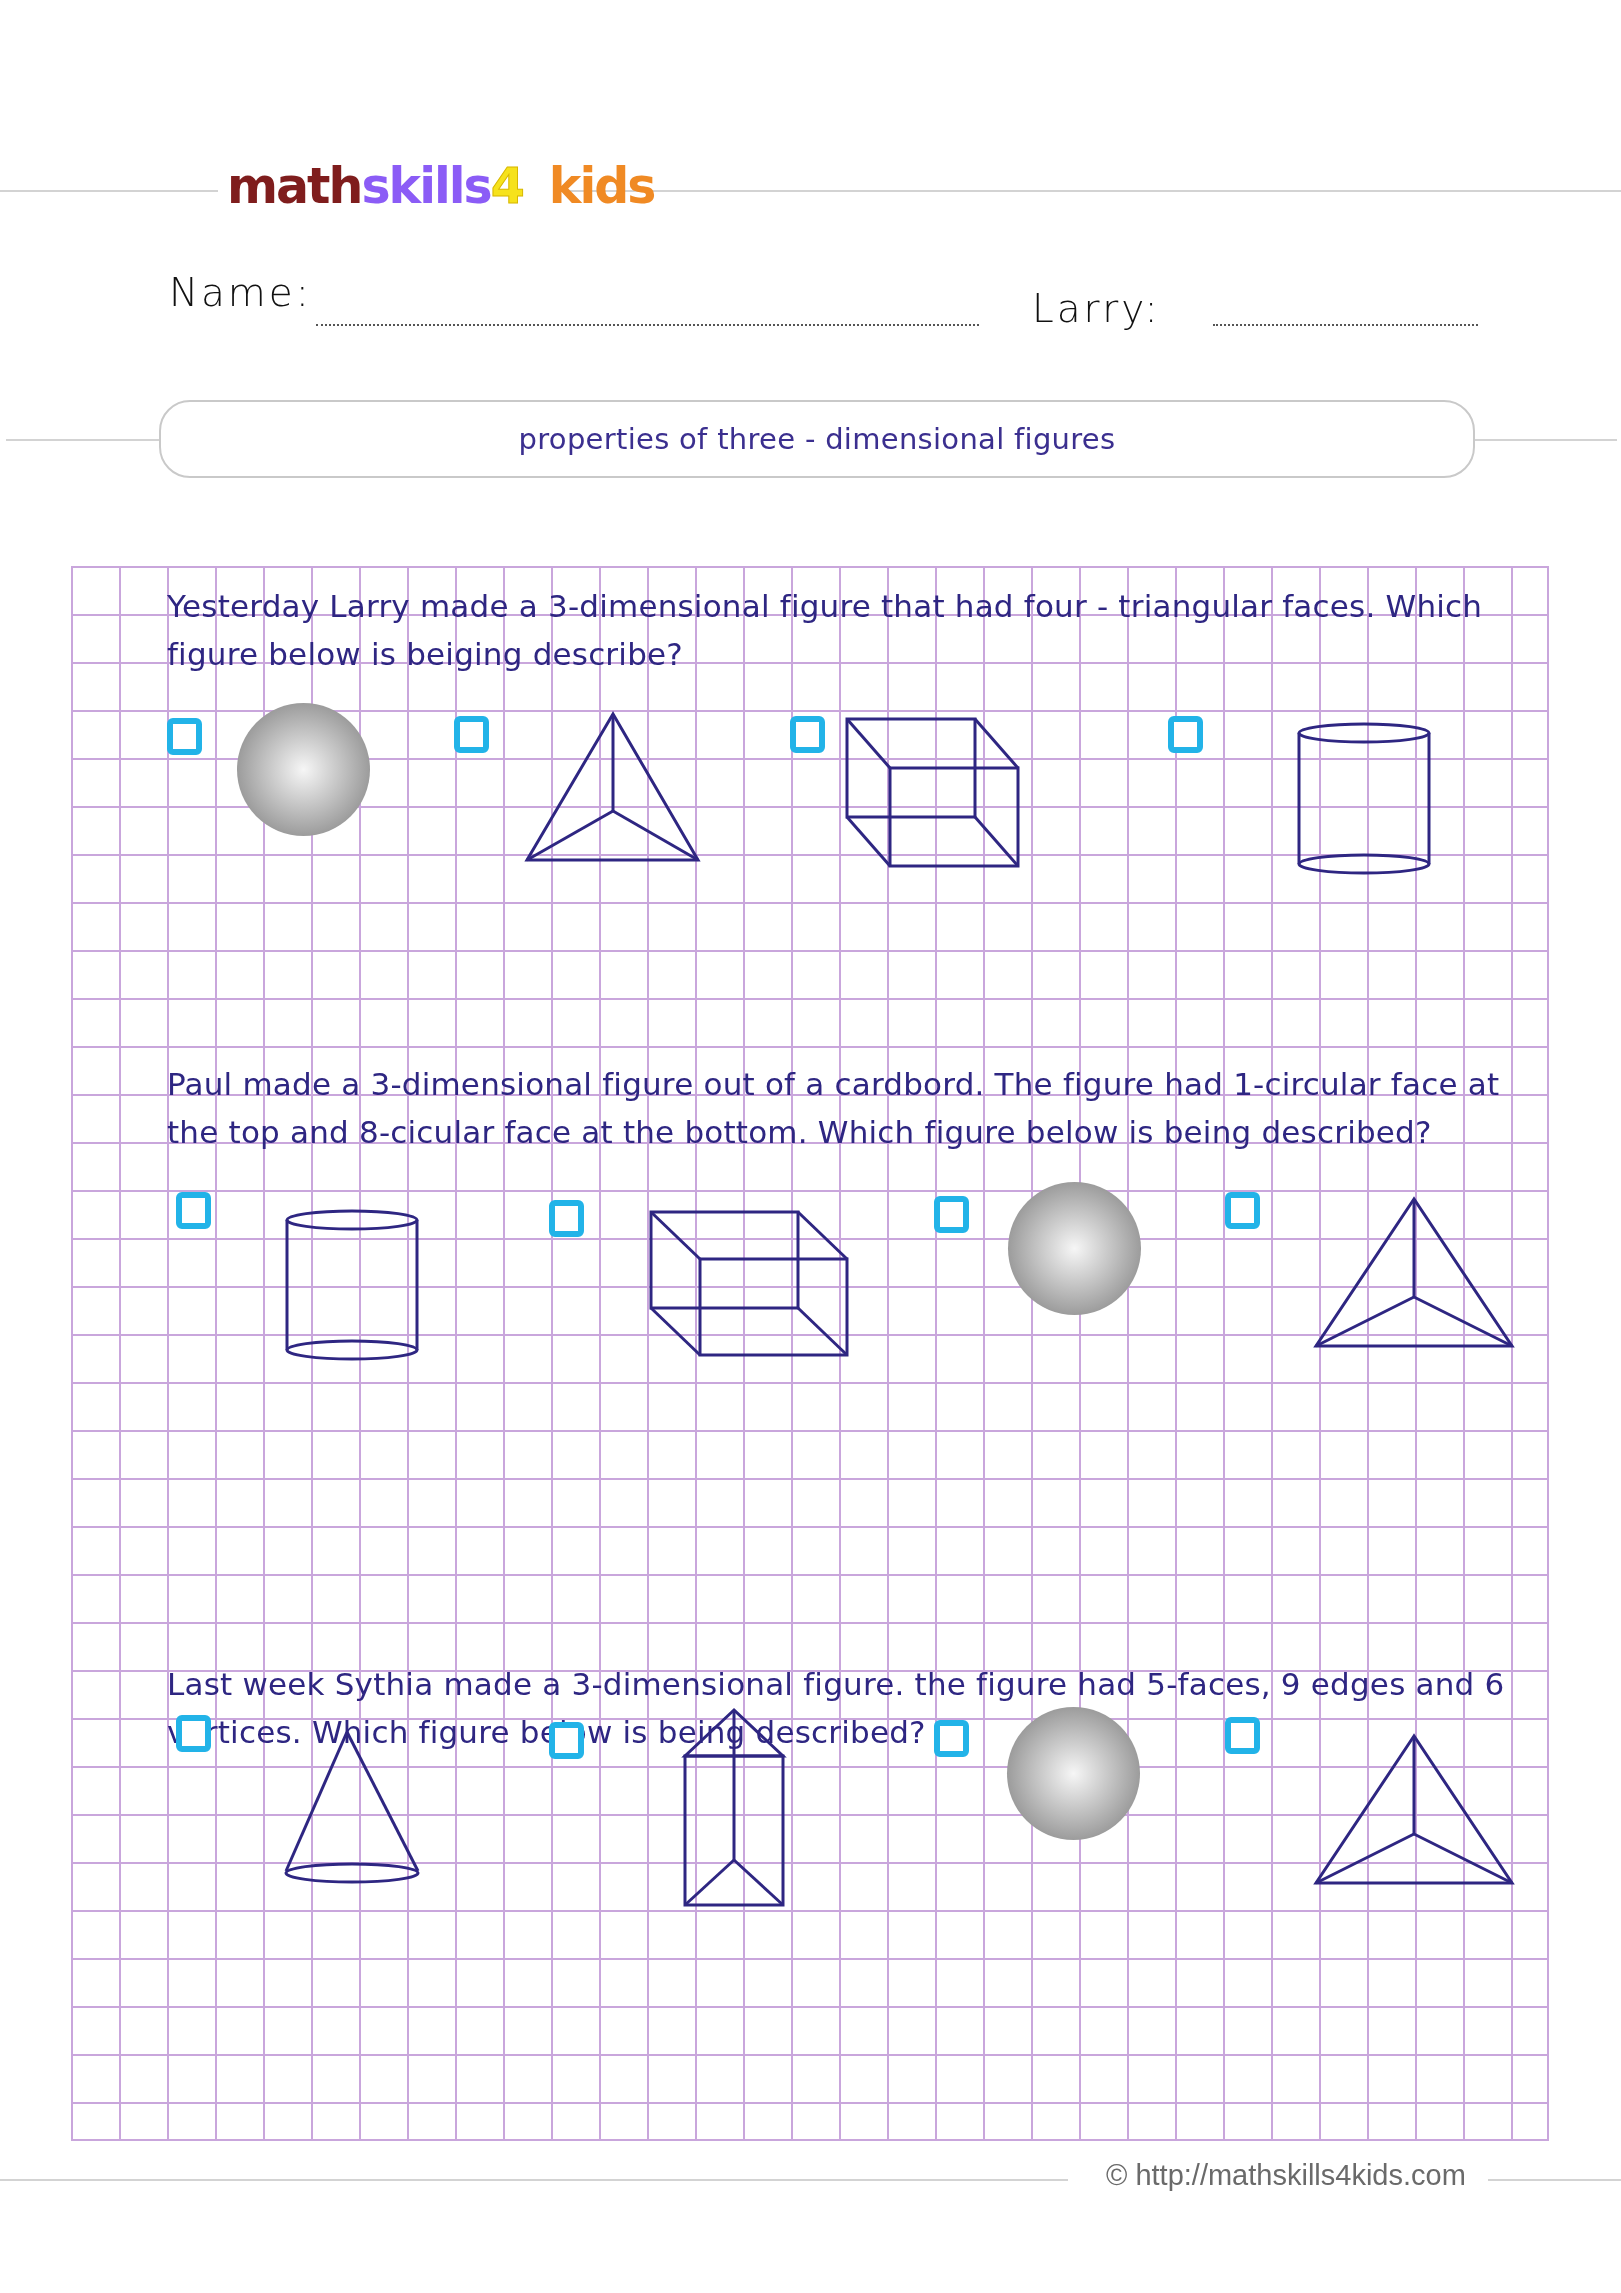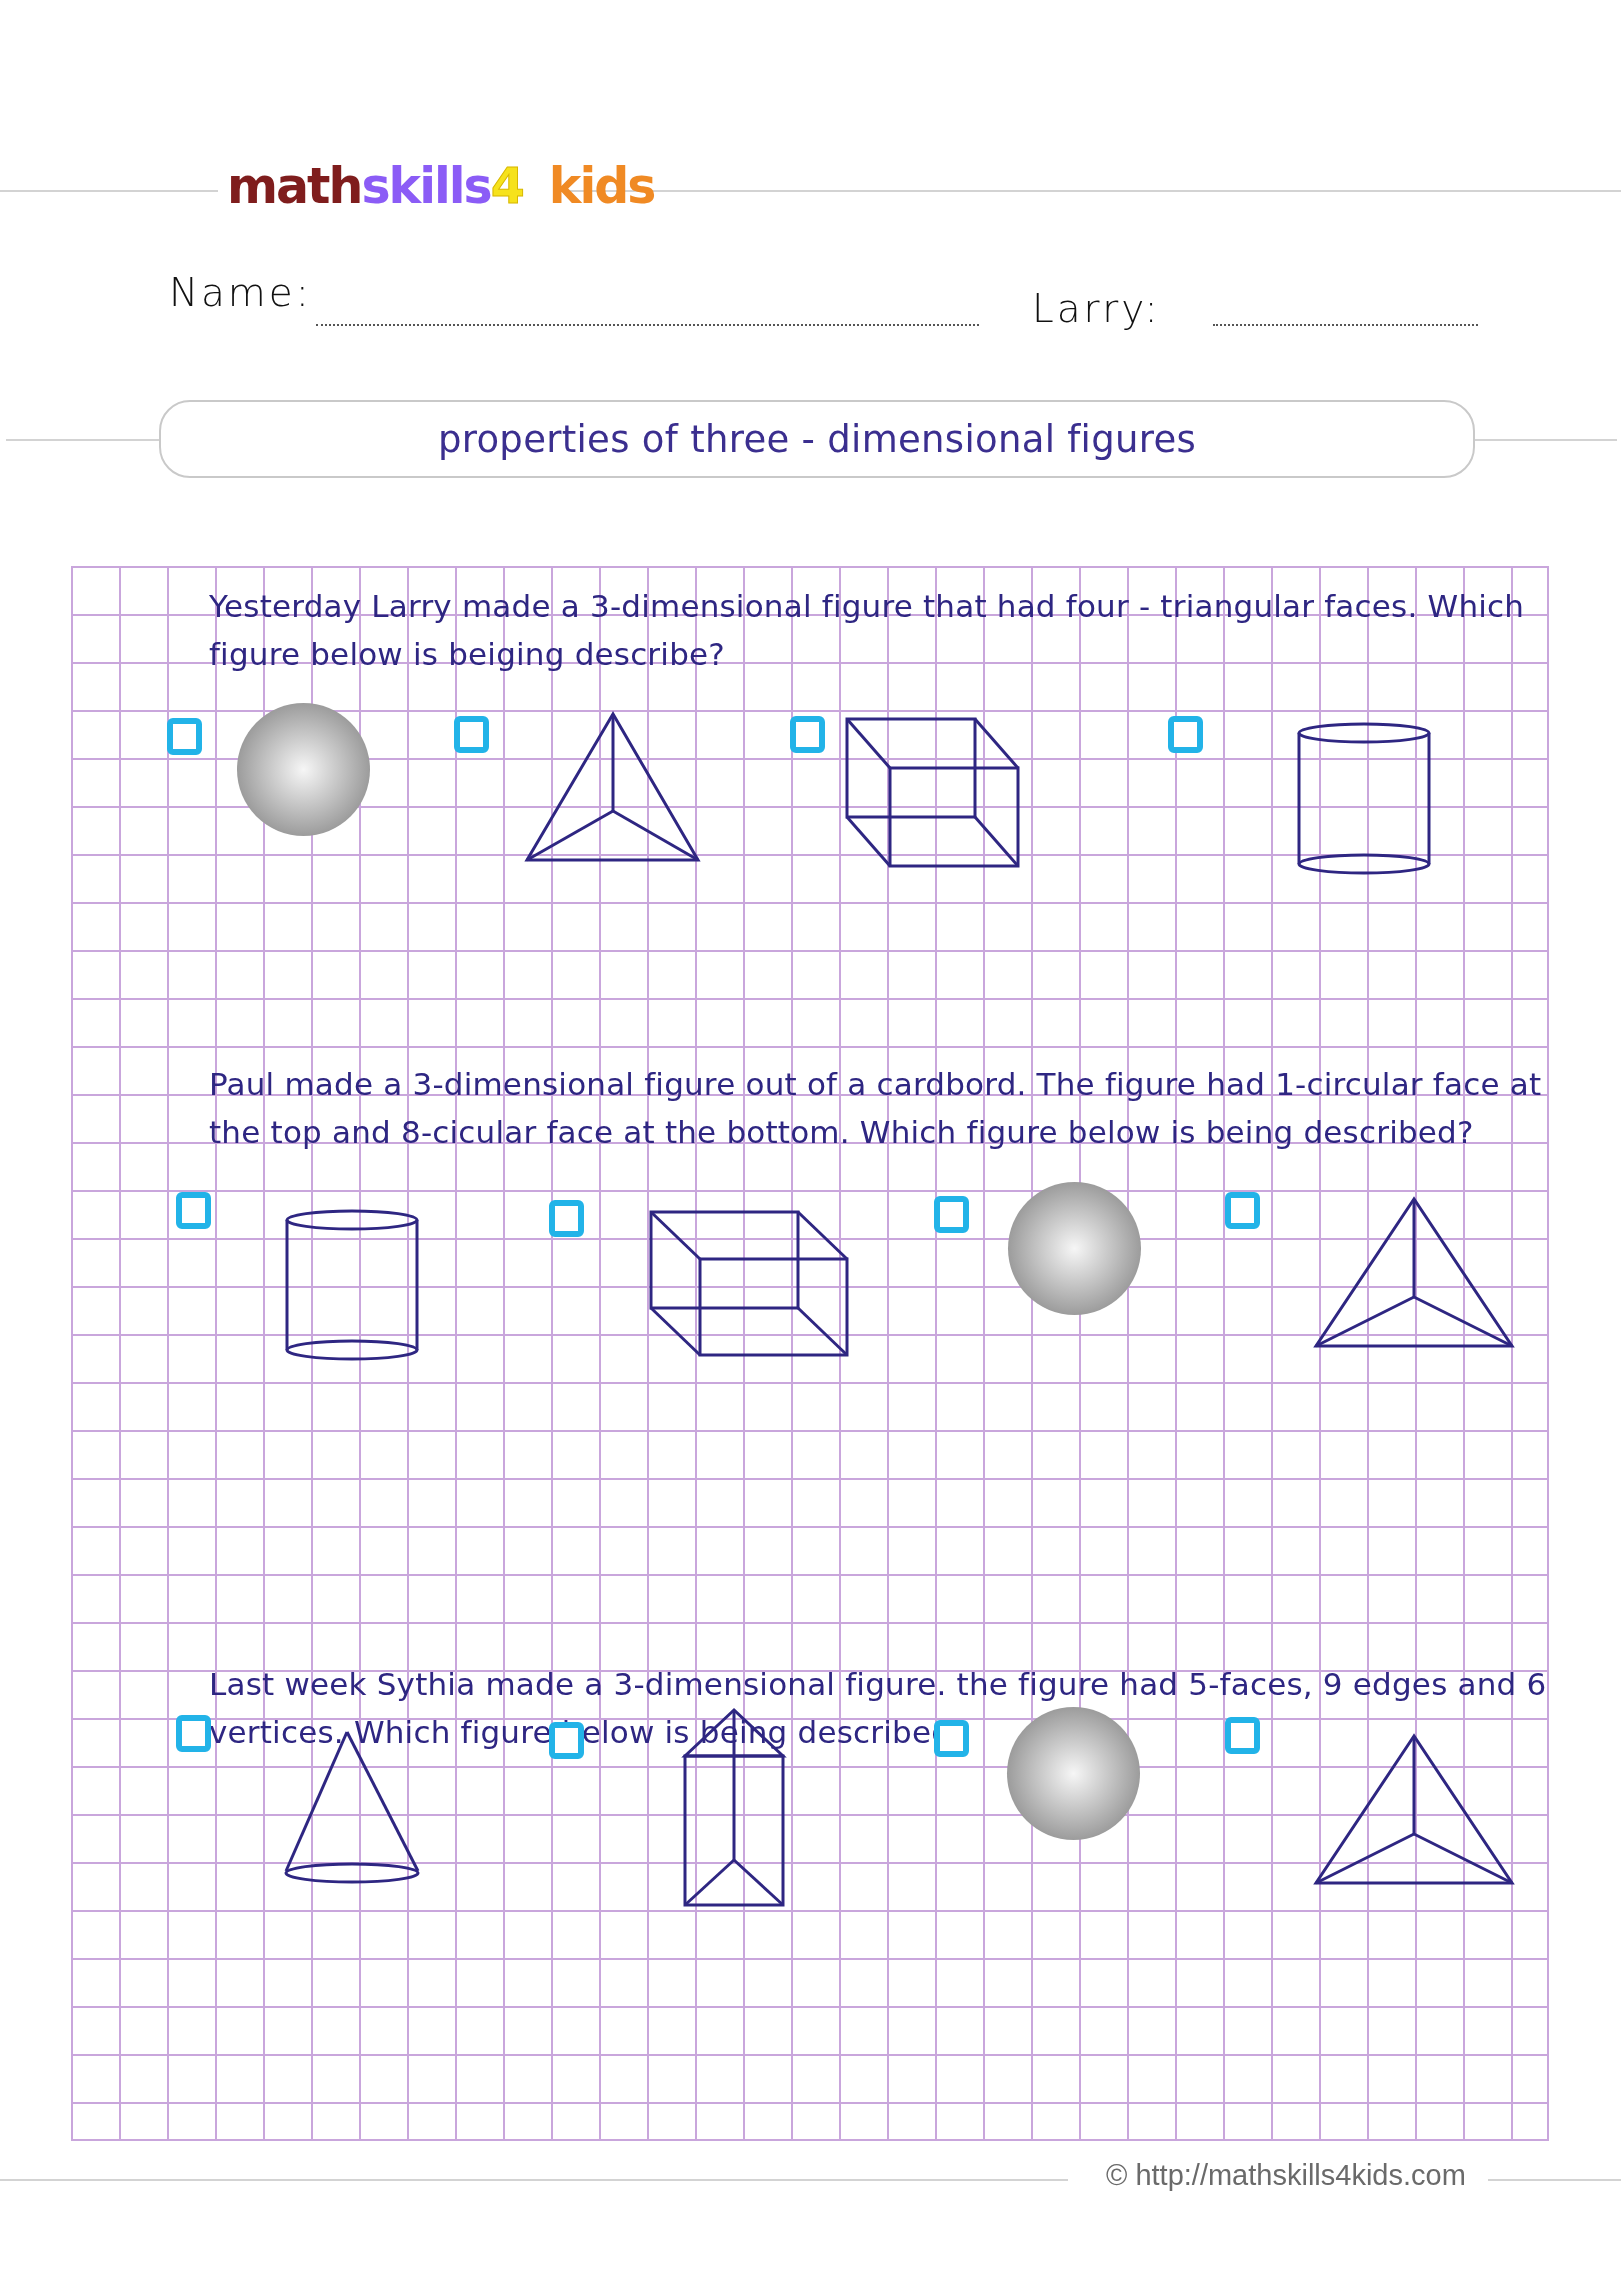--- a/index.html
+++ b/index.html
@@ -6,28 +6,28 @@
   body { width:1621px; height:2294px; position:relative; overflow:hidden; font-family:"DejaVu Sans", sans-serif; }
   .hline { position:absolute; height:2px; background:#d3d3d3; }
   .logo { position:absolute; left:227px; top:157px; font-family:"DejaVu Sans", sans-serif; font-weight:bold; font-size:49px; letter-spacing:-2px; line-height:59px; }
   .logo .m { color:#7f1d1d; }
   .logo .s { color:#8b5cf6; }
   .logo .f { color:#f6e21c; -webkit-text-stroke:1px #d8b800; }
   .logo .k { color:#f08a24;margin-left:26px; }
   .label { position:absolute; font-family:"DejaVu Sans", sans-serif; font-weight:200; font-size:39px; color:#111; letter-spacing:2.9px; }
   .dots { position:absolute; border-bottom:2.9px dotted #555; height:0; }
   .title-box { position:absolute; left:159px; top:400px; width:1316px; height:78px; border:2px solid #c9c9c9; border-radius:31px; box-sizing:border-box; display:flex; align-items:center; justify-content:center; }
-  .title-text { font-family:"DejaVu Sans", sans-serif; font-size:37px; color:#3b2f8f; letter-spacing:0.3px; }
+  .title-text { font-family:"DejaVu Sans", sans-serif; font-size:29px; color:#3b2f8f; letter-spacing:0.3px; }
   .grid { position:absolute; left:71px; top:566px; width:1478px; height:1575px;
     background-image:
       linear-gradient(to right, #c9a6dc 2px, transparent 2px),
       linear-gradient(to bottom, #c9a6dc 2px, transparent 2px);
     background-size:48px 48px;
     border-right:2px solid #c9a6dc; border-bottom:2px solid #c9a6dc; box-sizing:border-box; }
-  .q-text { position:absolute; left:167px; font-family:"DejaVu Sans", sans-serif; font-size:31px; line-height:48px; color:#2e2682; letter-spacing:0.2px; width:1372px;padding-left:42px; }
+  .q-text { position:absolute; left:167px; font-family:"DejaVu Sans", sans-serif; font-size:31px; line-height:48px; color:#2e2682; letter-spacing:0.2px; width:1372px; }
   .cb { position:absolute; width:35px; height:37px; box-sizing:border-box; border:6.9px solid #22b3e8; border-radius:5.9px; background:#fff; }
   .sphere { position:absolute; border-radius:50%; background:radial-gradient(circle at 50% 50%, #f6f6f6 0%, #bdbdbd 45%, #767676 100%); }
   svg.shape { position:absolute; overflow:visible; }
   svg.shape * { fill:none; stroke:#2e2682; stroke-width:3; stroke-linejoin:miter; }
   .footer { position:absolute; left:1090px; top:2159px; font-family:"Liberation Sans", sans-serif; font-size:29px; color:#6a6a6a;margin-left:16px; }
 </style>
 </head>
 <body>
 
 <div class="hline" style="left:0; top:190px; width:218px;"></div>

